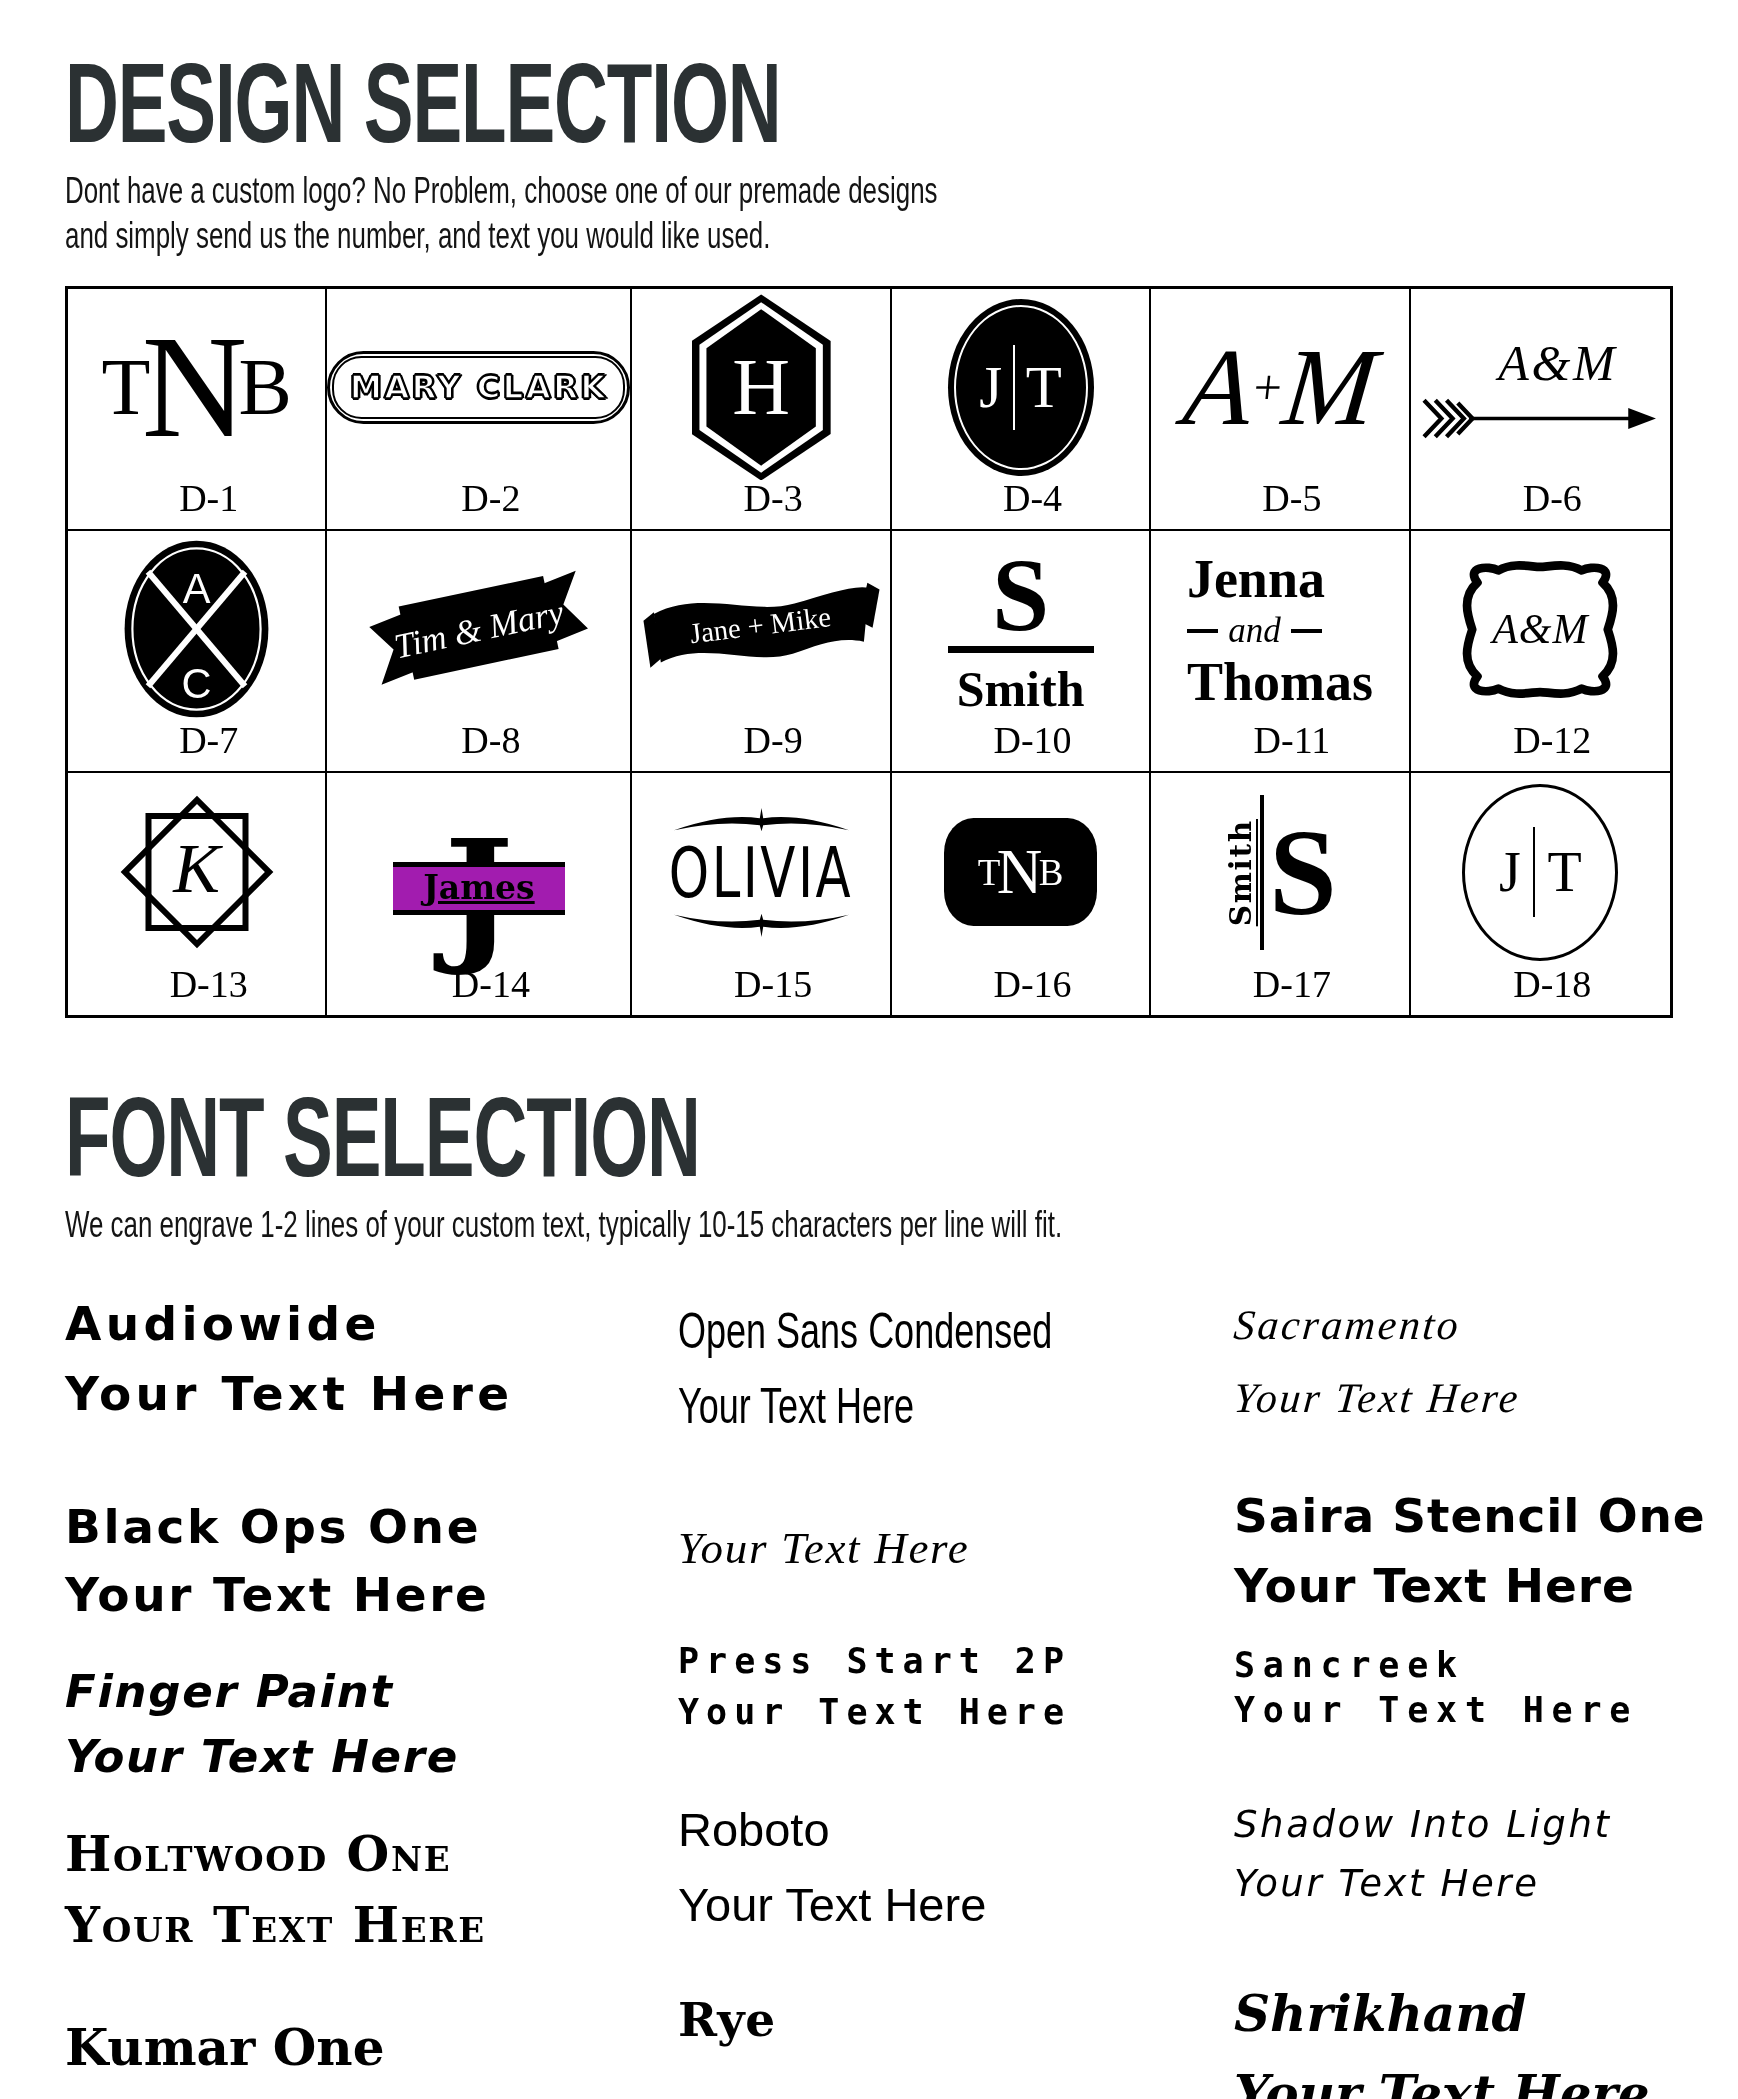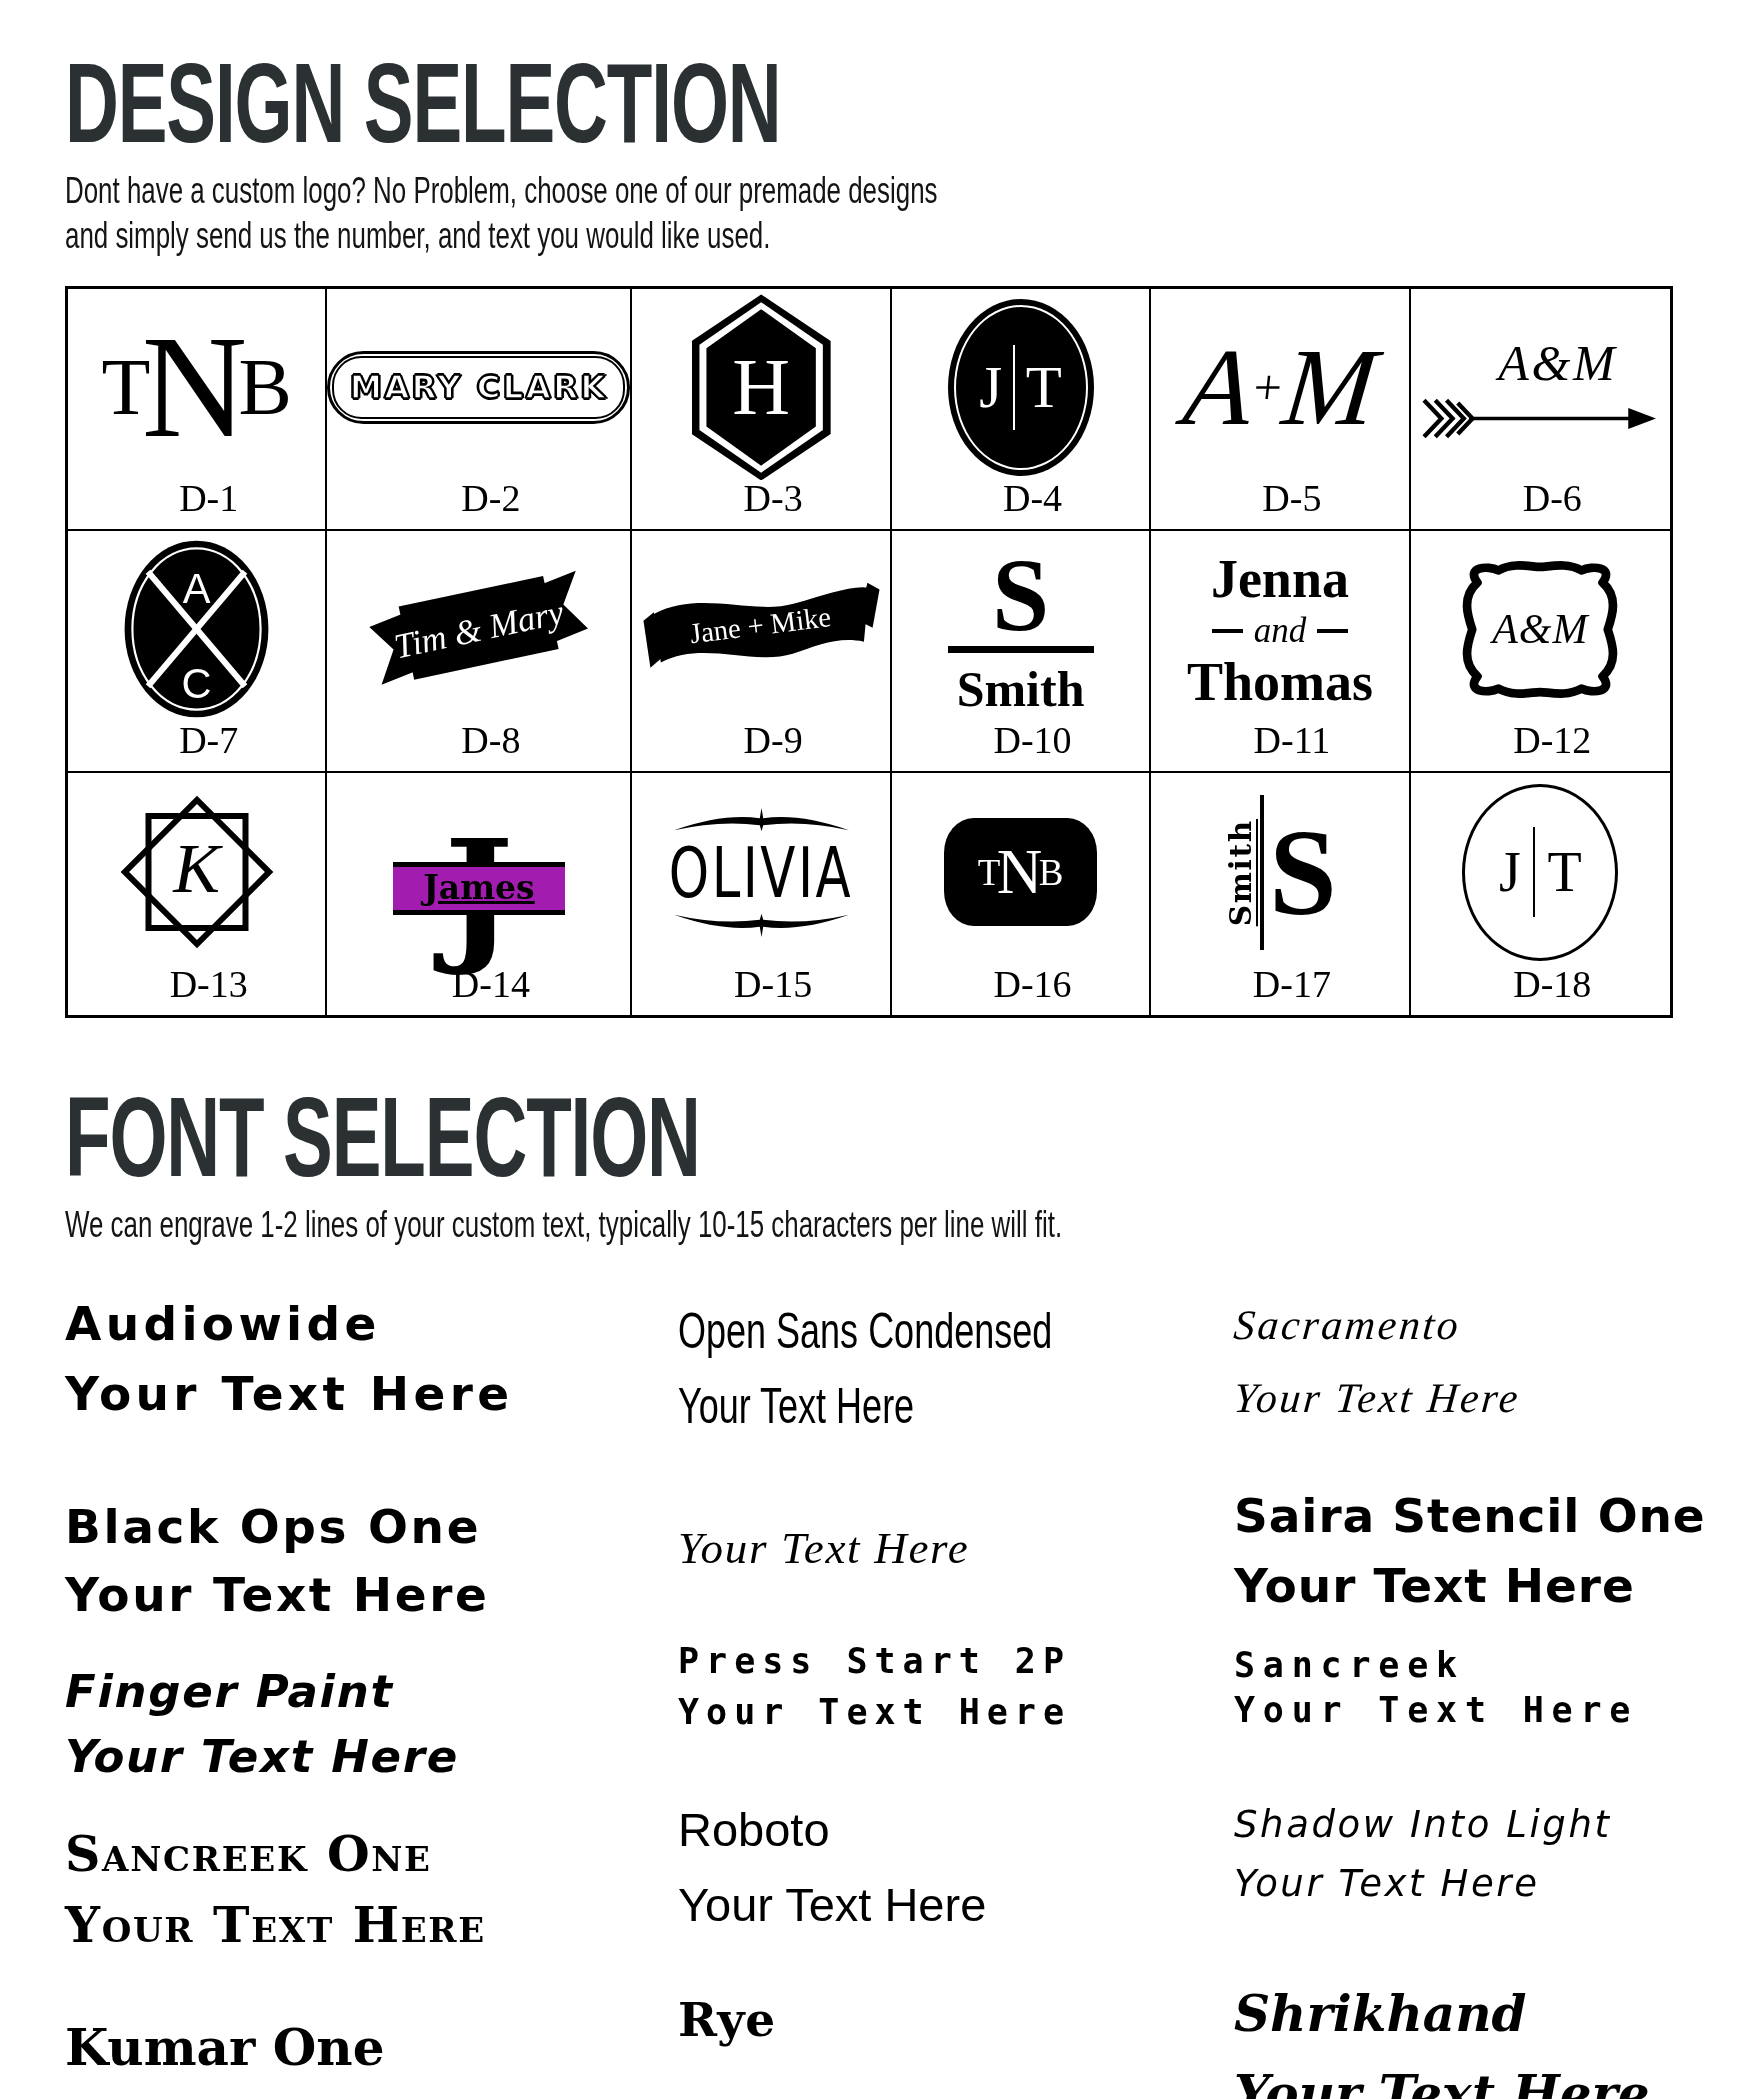--- a/index.html
+++ b/index.html
@@ -92,21 +92,21 @@
   
   .ribbon svg text { font-family:"Liberation Serif", serif; }
 
   
   .d10 { display:flex; flex-direction:column; align-items:center; margin-bottom:40px; }
   .d10 .init { font-family:"Liberation Serif", serif; font-weight:700; font-size:103px; line-height:0.92; }
   .d10 .rule { width:146px; height:7px; background:#000; margin:3.5px 0 10.4px; }
   .d10 .name { font-family:"Liberation Serif", serif; font-weight:700; font-size:50px; line-height:1; }
 
   
-  .d11 { display:flex; flex-direction:column; align-items:center; margin-bottom:40px; }
+  .d11 { display:flex; flex-direction:column; margin-bottom:40px; }
   .d11 .big { font-family:"Liberation Serif", serif; font-weight:700; font-size:54px; line-height:1.05; }
   .d11 .mid { display:flex; align-items:center; gap:10.4px; margin:3.5px 0; }
   .d11 .dash { width:31px; height:4.3px; background:#000; }
   .d11 .and { font-family:"Liberation Serif", serif; font-style:italic; font-size:35px; }
 
   
   .d12 { position:relative; width:174px; height:139px; display:flex; align-items:center; justify-content:center; }
   .d12 svg { position:absolute; inset:0; }
   .d12 .am { position:relative; font-family:"Liberation Serif", serif; font-style:italic; font-size:42px; letter-spacing:0.9px; }
 
@@ -417,21 +417,21 @@
         </div>
         <div class="font-item" style="margin-top:63px">
           <div class="font-name ff-blackops">Black Ops One</div>
           <div class="font-sample ff-blackops">Your Text Here</div>
         </div>
         <div class="font-item" style="margin-top:29.5px">
           <div class="font-name ff-fingerpaint">Finger Paint</div>
           <div class="font-sample ff-fingerpaint">Your Text Here</div>
         </div>
         <div class="font-item" style="margin-top:29.5px">
-          <div class="font-name ff-holtwood">Sancreek One</div>
+          <div class="font-name ff-holtwood">Holtwood One</div>
           <div class="font-sample ff-holtwood">Your Text Here</div>
         </div>
         <div class="font-item" style="margin-top:49px">
           <div class="font-name ff-kumar">Kumar One</div>
           <div class="font-sample ff-kumar">Your Text Here</div>
         </div>
       </div>
 
       <div class="font-col">
         <div class="font-item" style="margin-top:5.2px">

